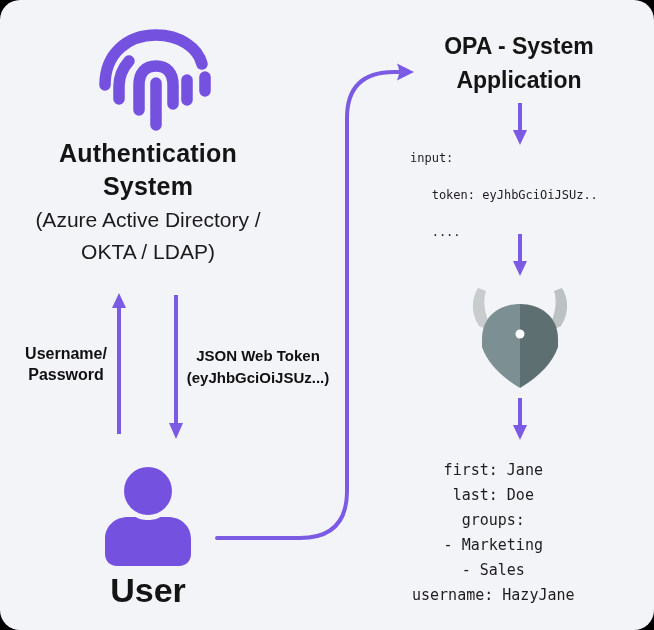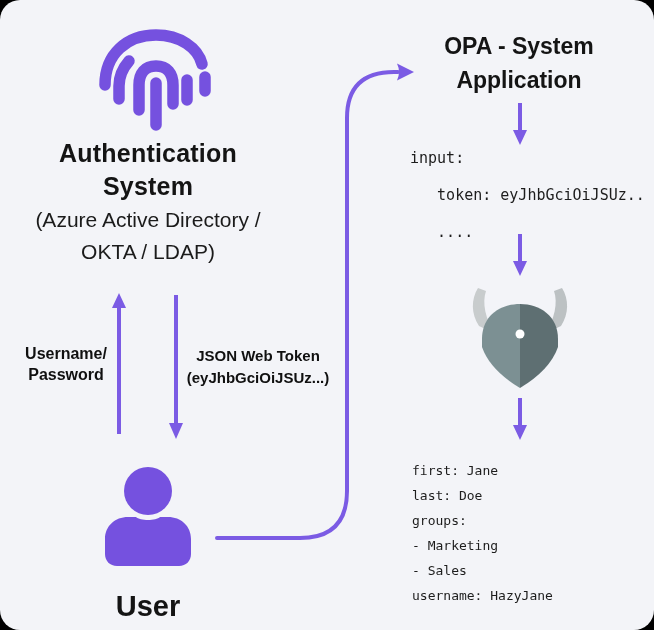--- a/index.html
+++ b/index.html
@@ -10,25 +10,25 @@
   }
   .abs{position:absolute;}
   .layer{position:absolute;left:0;top:0;pointer-events:none;}
   .title{font-weight:700;text-align:center;white-space:pre-line;}
   .auth-title{left:24px;top:137px;width:248px;font-size:25px;line-height:33px;letter-spacing:.2px;}
   .auth-subtitle{left:14px;top:204px;width:268px;font-size:21px;line-height:32px;font-weight:400;
     text-align:center;white-space:pre-line;color:#1b1b1b;}
   .flow-label{font-size:16px;line-height:21px;font-weight:700;text-align:center;white-space:pre-line;color:#101010;}
   .username-label{left:14px;top:343px;width:104px;}
   .jwt-label{left:178px;top:345px;width:160px;font-size:15px;line-height:22px;}
-  .user-label{left:98px;top:571px;width:100px;font-size:29px;margin-top:19px;}
+  .user-label{left:98px;top:571px;width:100px;font-size:34px;}
   .opa-title{left:419px;top:29px;width:200px;font-size:23px;line-height:34px;}
   pre.code{margin:0;font-family:"DejaVu Sans Mono","Liberation Mono",monospace;color:#1d1d1d;}
-  .code-input{left:410px;top:140px;font-size:15px;line-height:37px;}
-  .code-output{left:412px;top:458px;font-size:13px;line-height:25px;}
+  .code-input{left:410px;top:140px;font-size:12px;line-height:37px;}
+  .code-output{left:412px;top:458px;font-size:15px;line-height:25px;text-align:center;}
 </style>
 </head>
 <body>
 
 <div class="frame">
 
   <svg class="layer" width="654" height="630" viewBox="0 0 654 630">
     <g stroke="#7b5be4" fill="#7b5be4">
       <line x1="119" y1="434" x2="119" y2="306" stroke-width="4"></line>
       <path d="M112 308 L119 293 L126 308 Z" stroke="none"></path>

